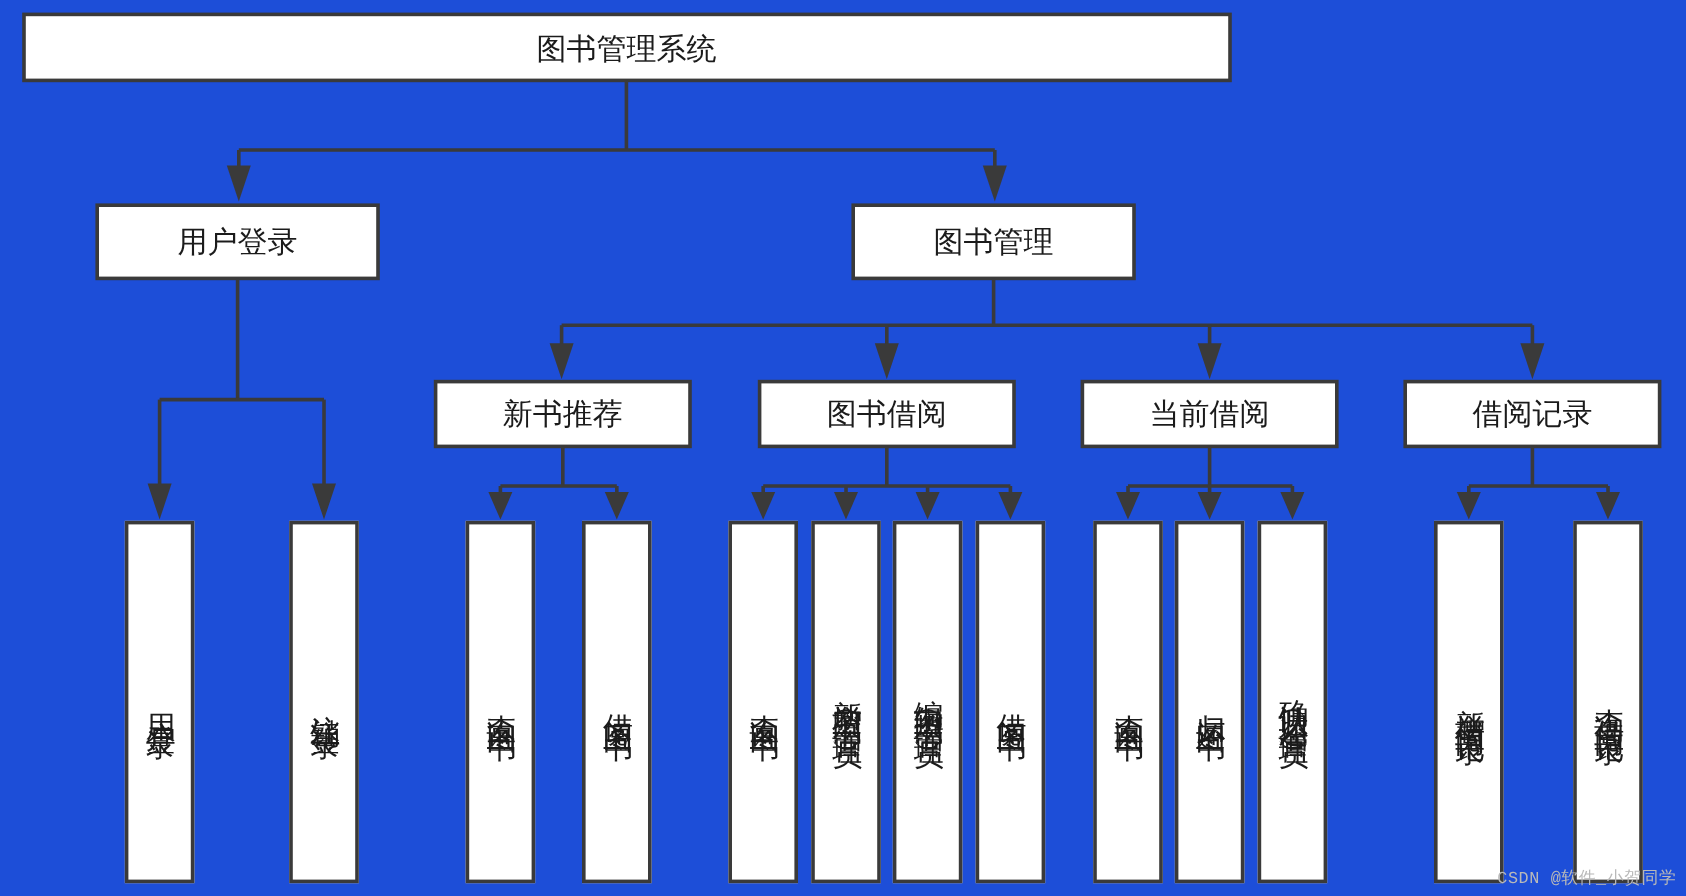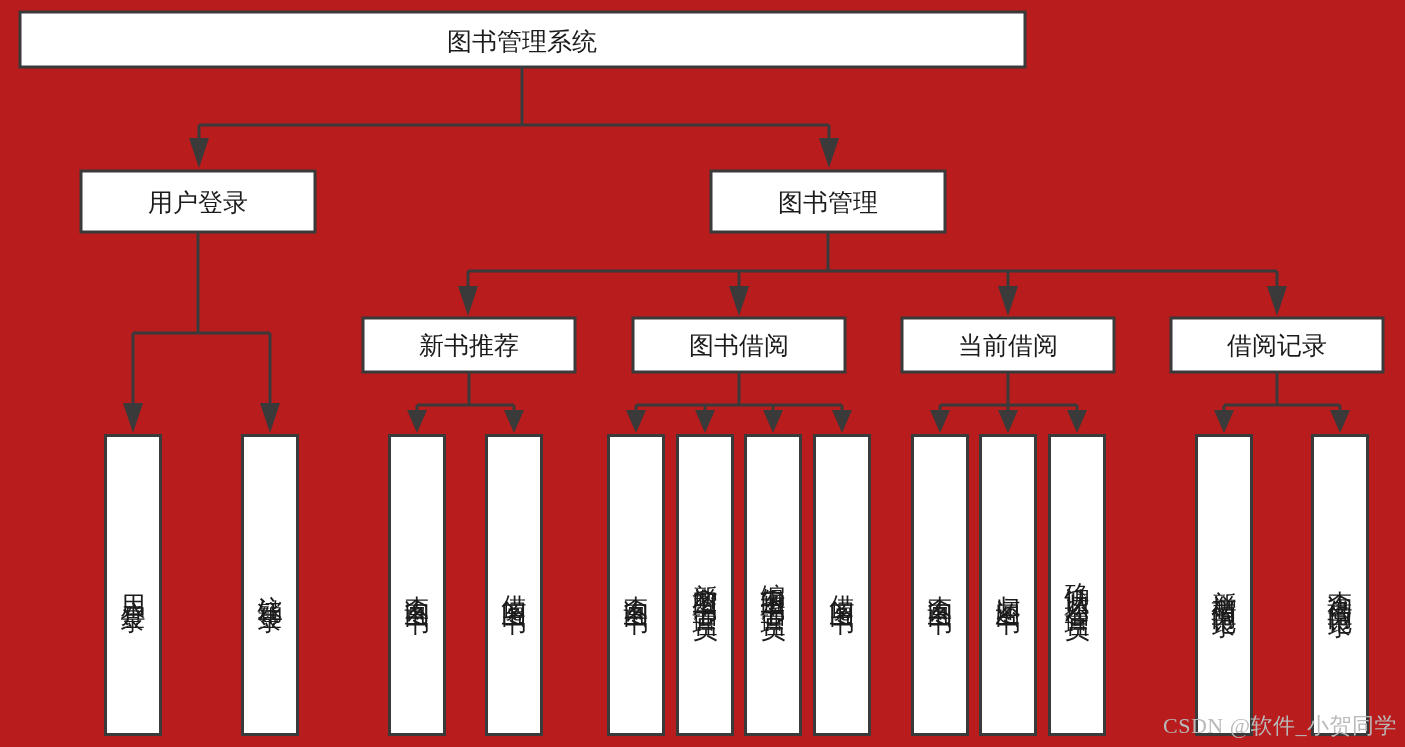--- a/index.html
+++ b/index.html
@@ -10,21 +10,21 @@
   body {
     width: 1405px;
     height: 747px;
     overflow: hidden;
     font-family: "Liberation Sans", "DejaVu Sans", sans-serif;
   }
   #diagram-root {
     position: relative;
     width: 1405px;
     height: 747px;
-    background: #b91c1c;
+    background: #1d4ed8;
   }
   svg.diagram-canvas {
     position: absolute;
     left: 0;
     top: 0;
     width: 1405px;
     height: 747px;
     display: block;
   }
   .node-box {
@@ -53,22 +53,22 @@
     font-family: "Liberation Sans", "DejaVu Sans", sans-serif;
     font-size: 25px;
     fill: #1b1b1b;
     text-anchor: middle;
     dominant-baseline: central;
   }
   .watermark-text {
     position: absolute;
     right: 8px;
     bottom: 6px;
-    font-family: Liberation Serif, serif;
-    font-size: 22px;
+    font-family: Liberation Mono, monospace;
+    font-size: 14px;
     color: #b9b9b9;
     white-space: nowrap;
     letter-spacing: 0.5px;
   }
   .vleaf {
     position: absolute;
     box-sizing: border-box;
     border: 3px solid #3a3a3a;
     background: #ffffff;
     display: flex;

